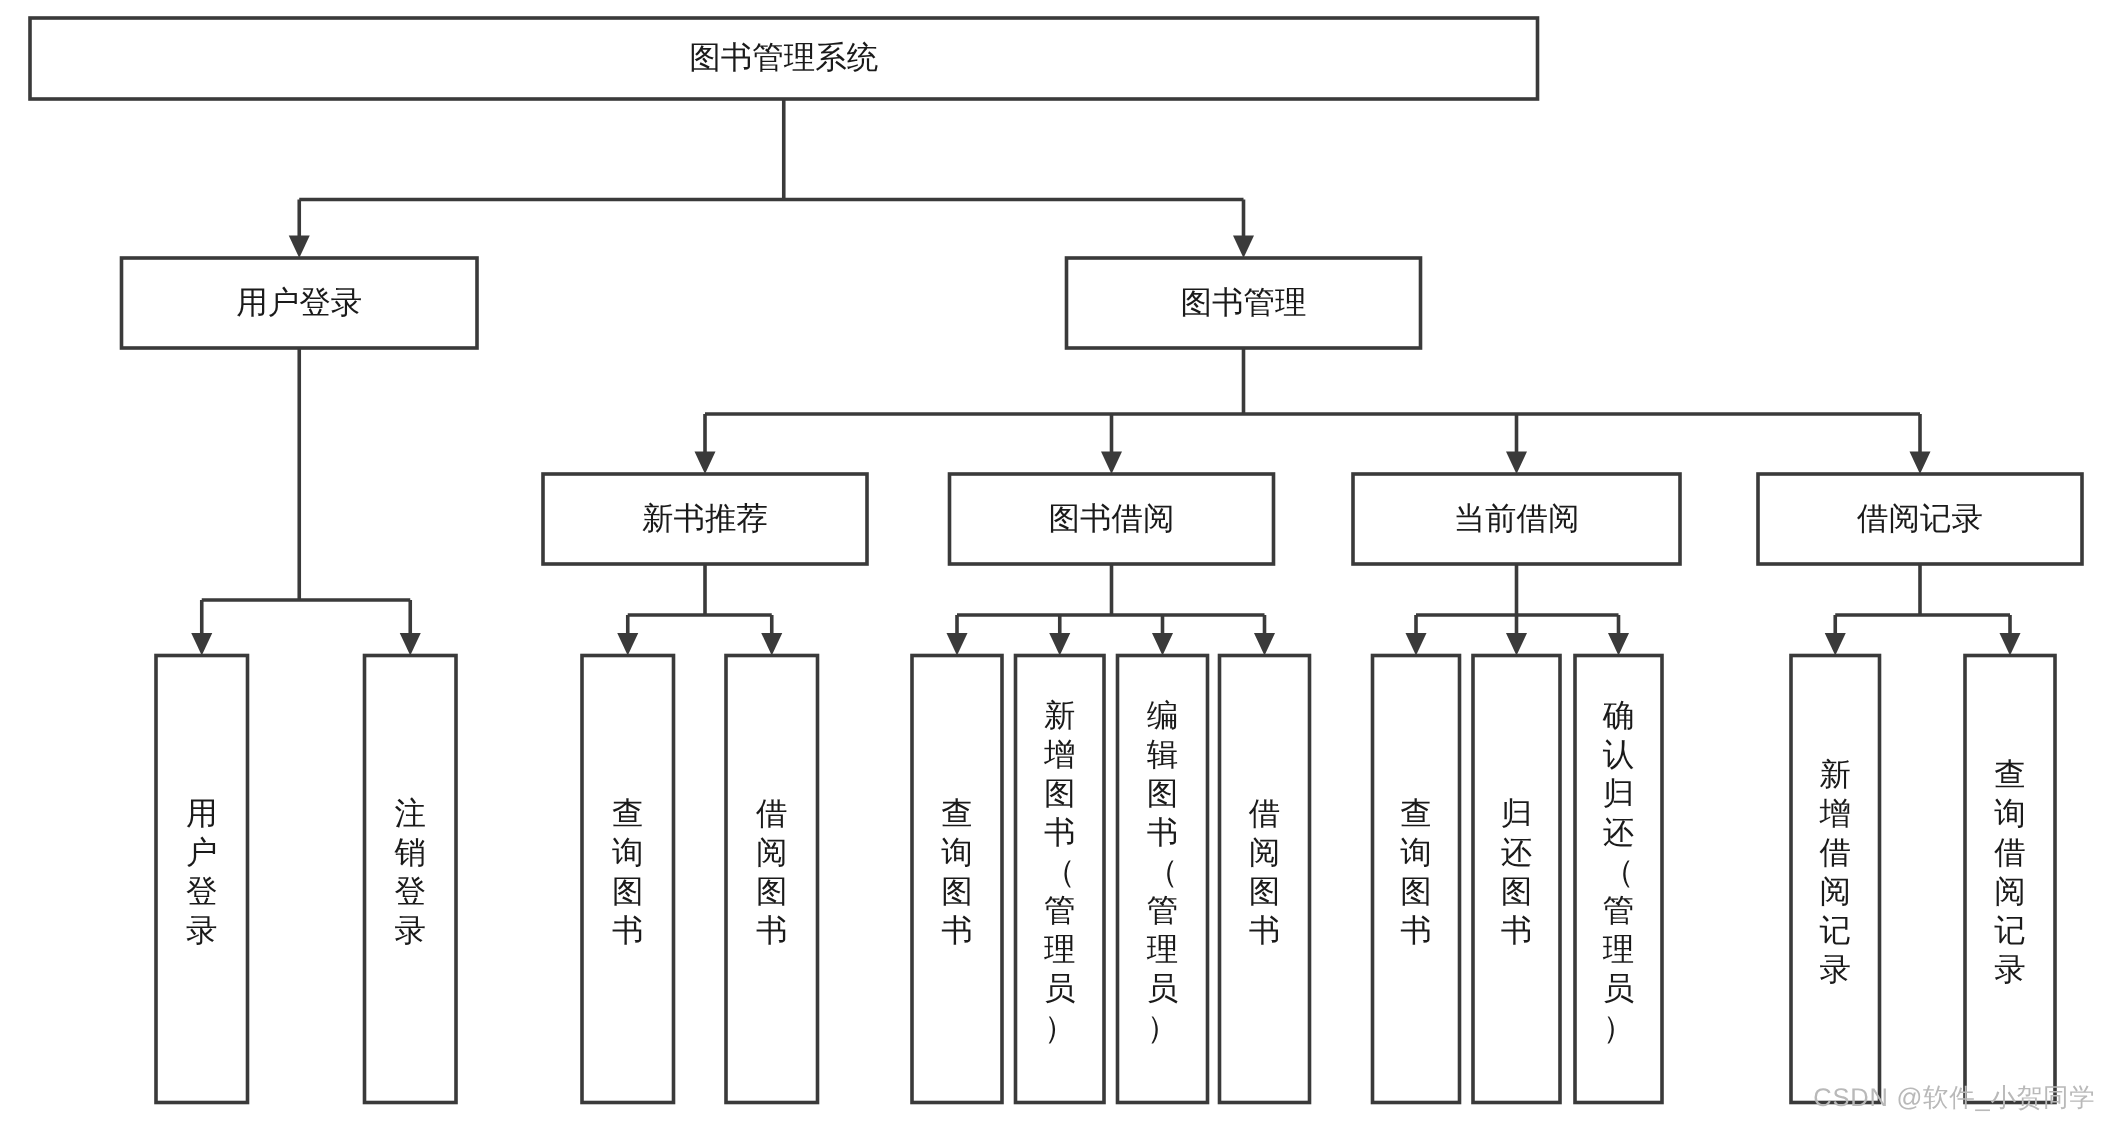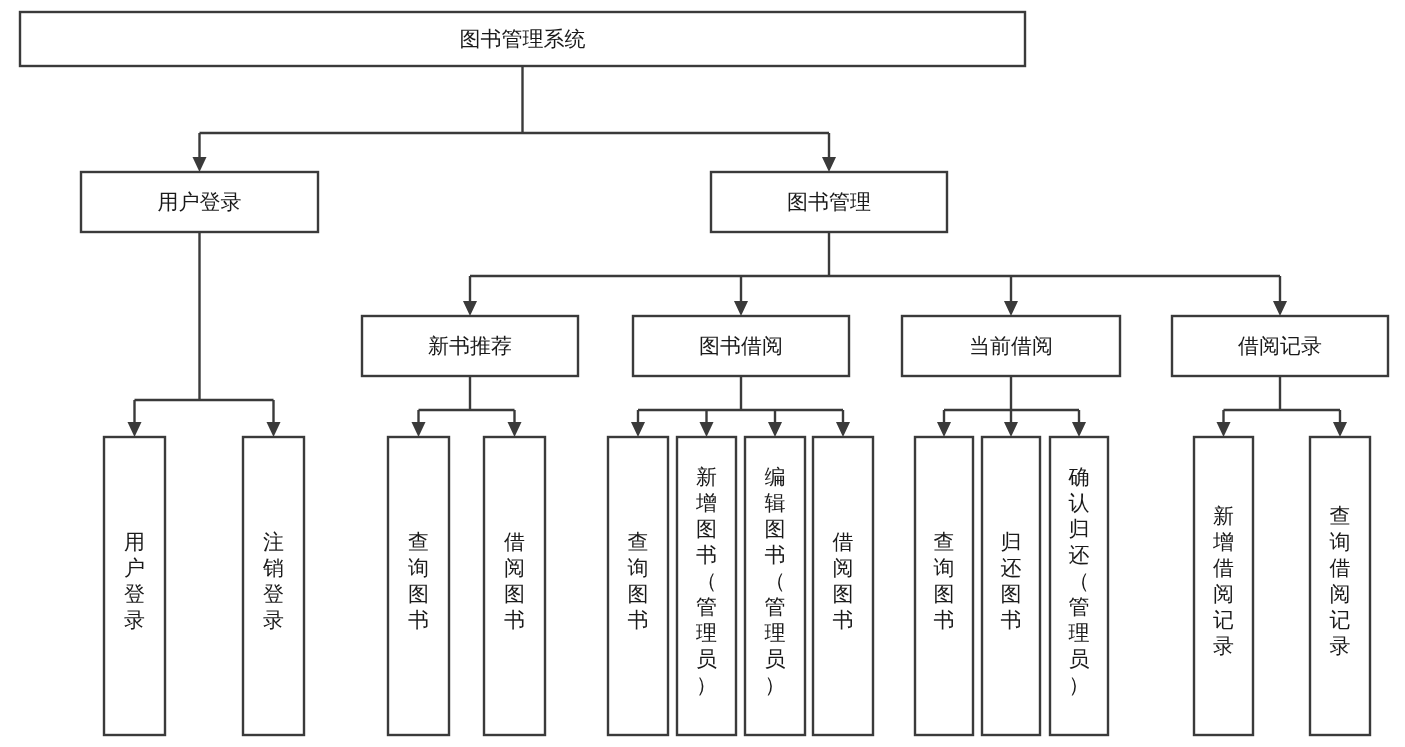--- a/index.html
+++ b/index.html
@@ -195,13 +195,14 @@
         <g>
           <rect x="104" y="437" width="61" height="298" class="node-box"></rect>
           <text x="134.5" class="node-label-v"><tspan x="134.5" y="549">用</tspan><tspan x="134.5" y="575">户</tspan><tspan x="134.5" y="601">登</tspan><tspan x="134.5" y="627">录</tspan></text>
         </g>
         <g>
           <rect x="243" y="437" width="61" height="298" class="node-box"></rect>
           <text x="273.5" class="node-label-v"><tspan x="273.5" y="549">注</tspan><tspan x="273.5" y="575">销</tspan><tspan x="273.5" y="601">登</tspan><tspan x="273.5" y="627">录</tspan></text>
         </g>
       </g>
   </svg>
+  <div class="watermark">CSDN @软件_小贺同学</div>
 </div>
 
 </body></html>

